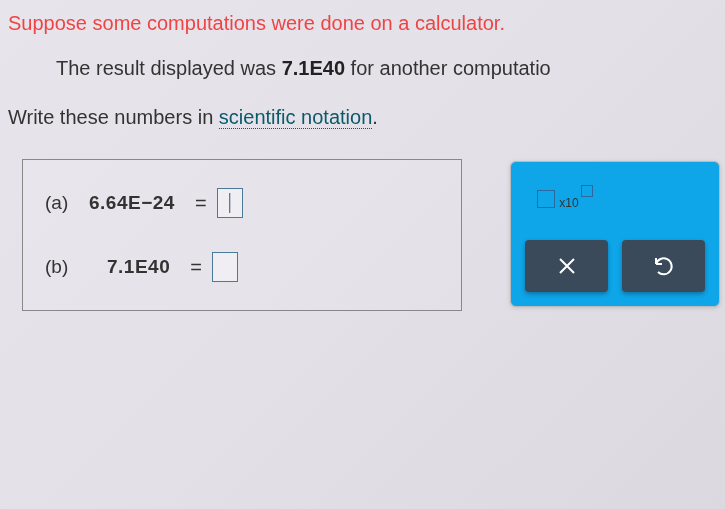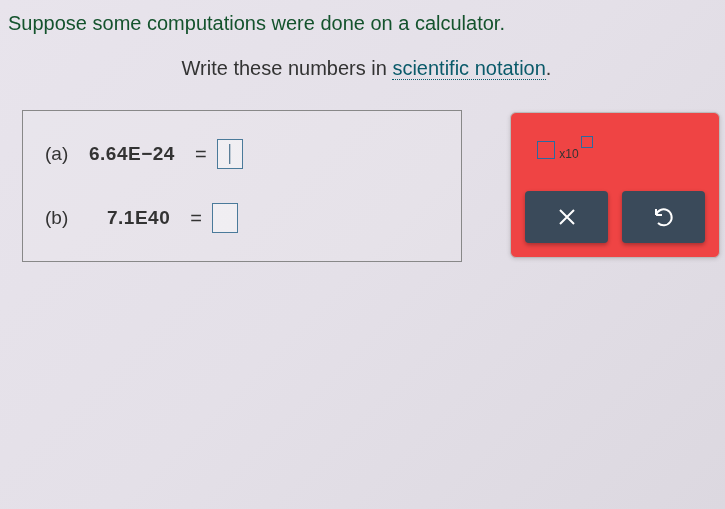--- a/index.html
+++ b/index.html
@@ -8,36 +8,35 @@
     height: 509px;
     font-family: Verdana, Geneva, sans-serif;
     background: linear-gradient(135deg, #e8e4ec 0%, #e4e0e8 50%, #dcd8e0 100%);
     color: #3a3a3a;
     overflow: hidden;
     padding: 12px 0 0 8px;
     position: relative;
   }
   .intro {
     font-size: 20px;
-    color: #14532d;
+    color: #ef4444;
     margin-bottom: 18px;
   }
   .indent {
     padding-left: 48px;
     font-size: 20px;
     line-height: 1.55;
     color: #333;
     margin-bottom: 22px;
   }
   .indent .val { font-weight: 600; color: #222; }
   .instruction {
     font-size: 20px;
     color: #333;
     margin-bottom: 30px;
-    text-align: center;
   }
   .sci-link {
     color: #0a5a6a;
     border-bottom: 1px dotted #0a5a6a;
     cursor: pointer;
   }
   .bottom-row {
     display: flex;
     align-items: flex-start;
     gap: 48px;
@@ -71,21 +70,21 @@
   }
   .input-slot.active::after {
     content:"";
     position:absolute;
     left:50%; top:4px; bottom:4px;
     width:1.5px;
     background:#2a5a7a;
     transform:translateX(-50%);
   }
   .tool-panel {
-    background: #ef4444;
+    background: #0ea5e9;
     border: 1px solid #bbb;
     border-radius: 6px;
     padding: 14px 14px 14px 14px;
     width: 210px;
     box-shadow: 0 1px 4px rgba(0,0,0,0.15);
     margin-top: 2px;
   }
   .sci-button {
     display: flex;
     align-items: center;
@@ -133,20 +132,23 @@
     box-shadow: 0 2px 4px rgba(0,0,0,0.3);
   }
   .tool-btn svg { width: 24px; height: 24px; fill: none; stroke: #fff; stroke-width: 2; }
 </style>
 </head>
 <body>
 
 <div class="intro">Suppose some computations were done on a calculator.</div>
 
 <div class="indent">
+  <div>
+    <span>The result displayed was </span><span class="val">7.1E40</span><span> for another computatio</span>
+  </div>
 </div>
 
 <div class="instruction">
   <span>Write these numbers in </span><span class="sci-link">scientific notation</span><span>.</span>
 </div>
 
 <div class="bottom-row">
 
   <div class="answer-box">
     <div class="answer-line">

